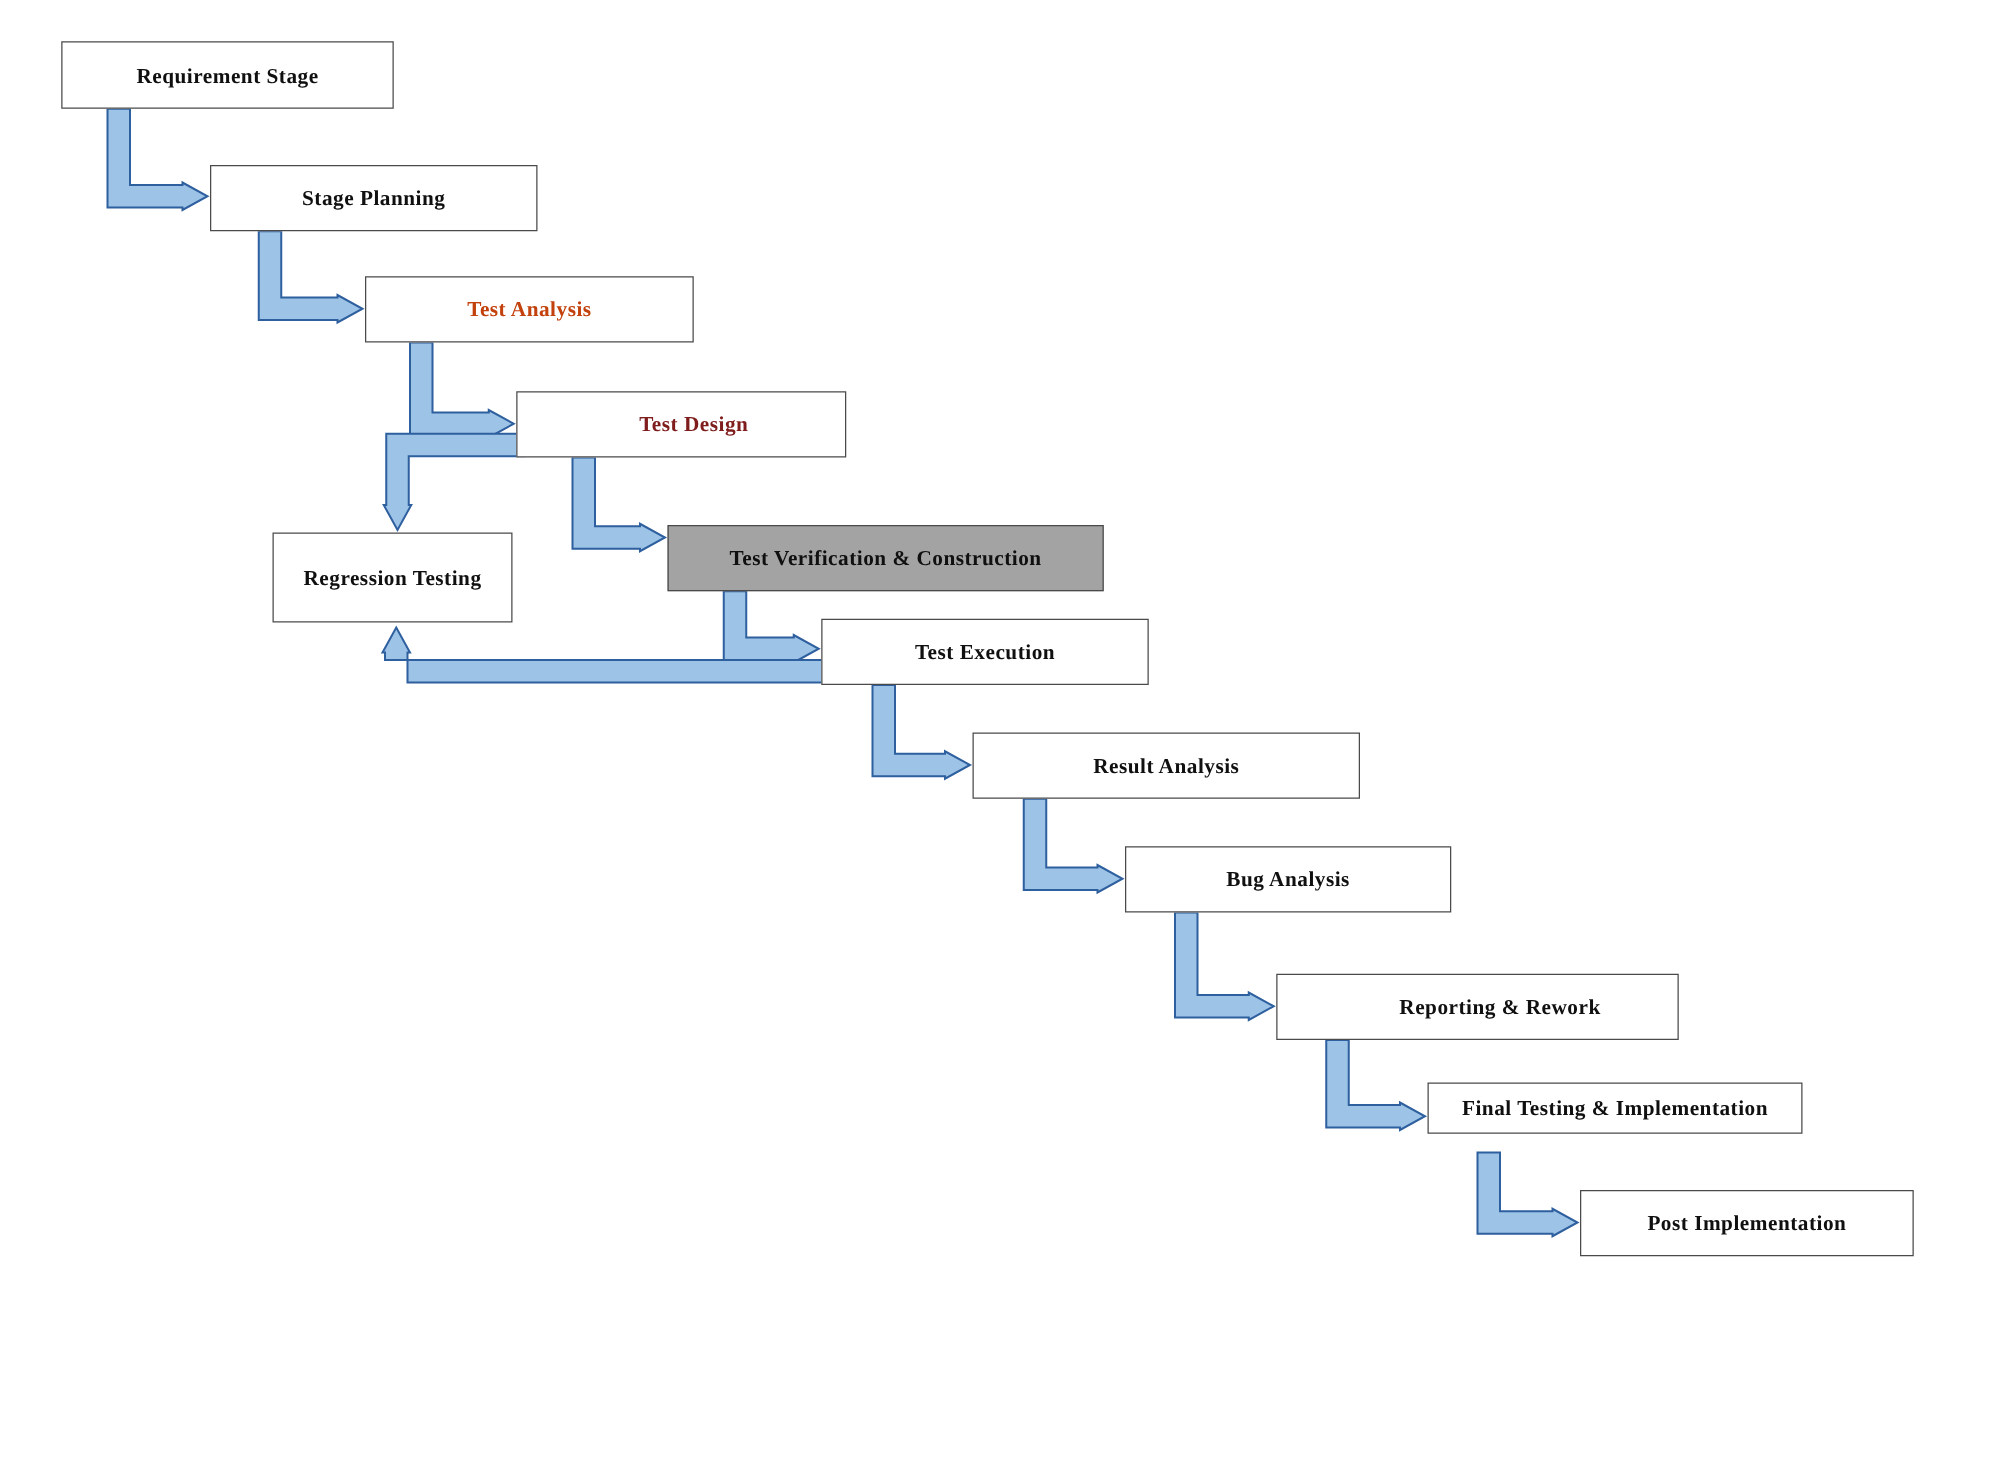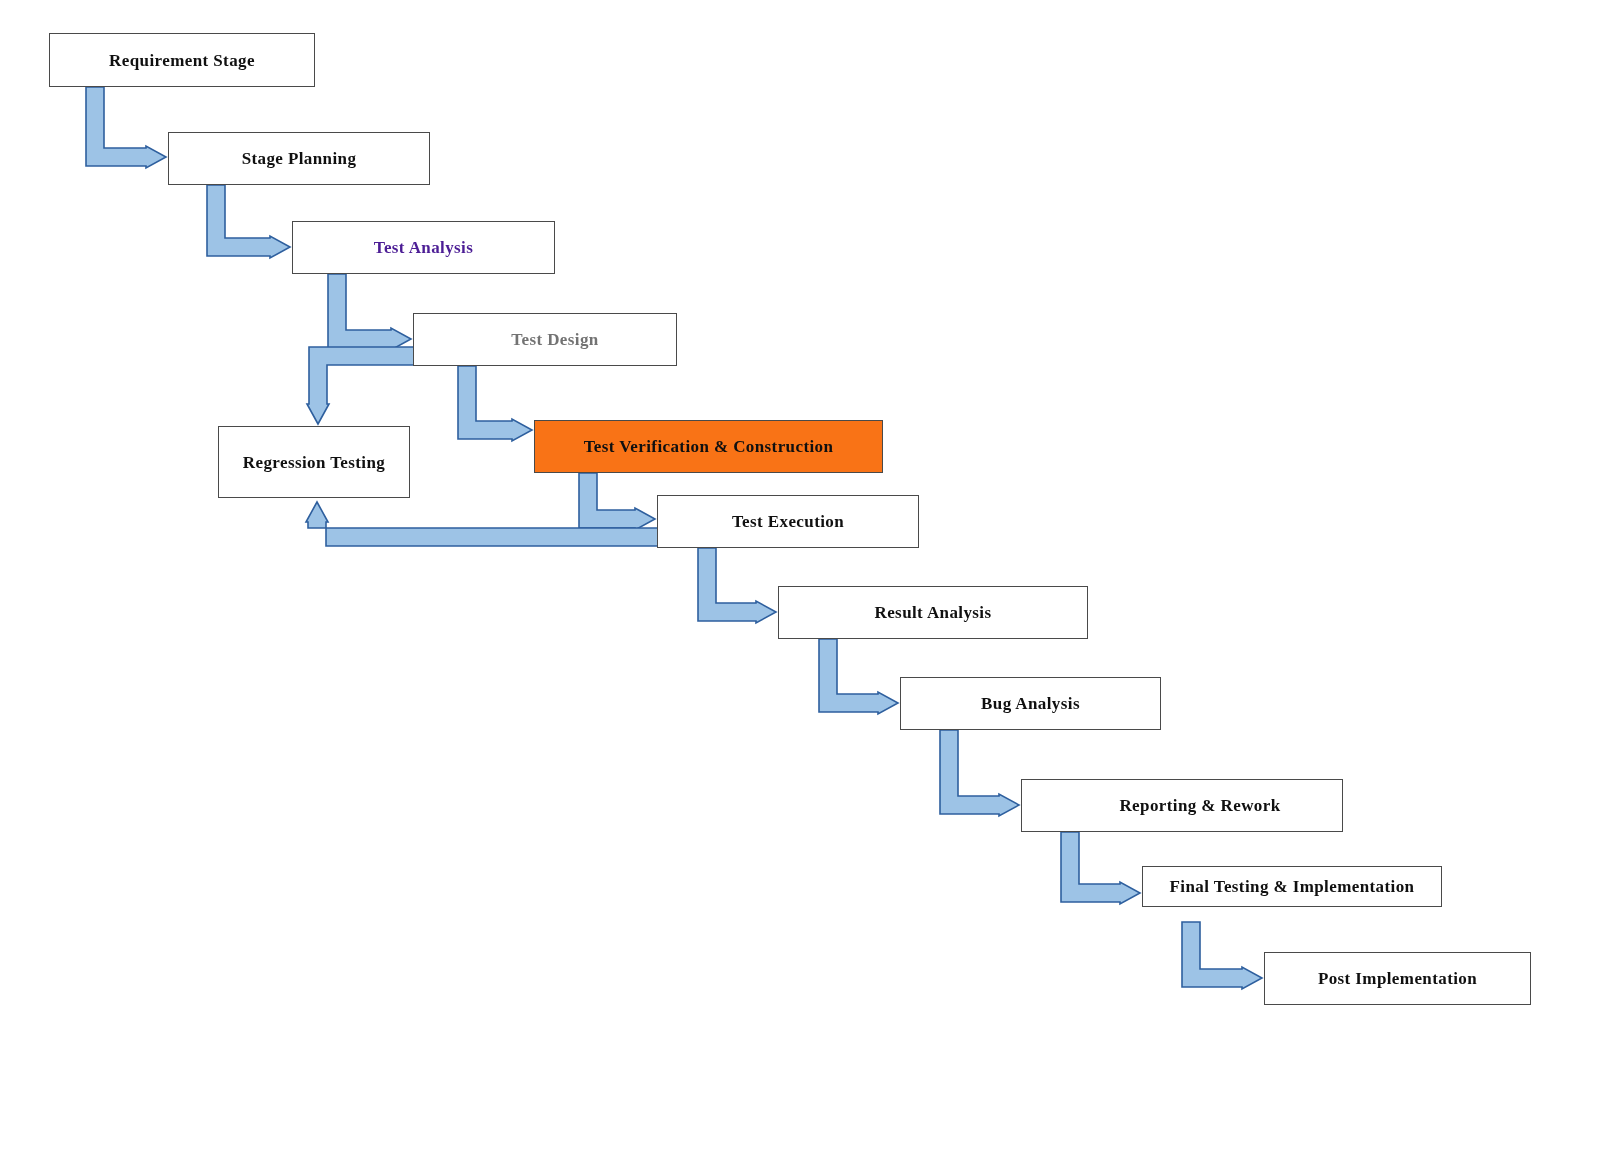--- a/index.html
+++ b/index.html
@@ -73,32 +73,32 @@
 
   <div class="node" style="left: 49px; top: 33px; width: 266px; height: 54px; border-color: rgb(74, 74, 74); background: rgb(255, 255, 255);">
     <span class="node-label" style="color: rgb(16, 16, 16);">Requirement Stage</span>
   </div>
 
   <div class="node" style="left: 168px; top: 132px; width: 262px; height: 53px; border-color: rgb(74, 74, 74); background: rgb(255, 255, 255);">
     <span class="node-label" style="color: rgb(16, 16, 16);">Stage Planning</span>
   </div>
 
   <div class="node" style="left: 292px; top: 221px; width: 263px; height: 53px; border-color: rgb(74, 74, 74); background: rgb(255, 255, 255);">
-    <span class="node-label" style="color: #4c1d95;">Test Analysis</span>
+    <span class="node-label" style="color: #c2410c;">Test Analysis</span>
   </div>
 
   <div class="node" style="left: 413px; top: 313px; width: 264px; height: 53px; border-color: rgb(74, 74, 74); background: rgb(255, 255, 255);">
-    <span class="node-label" style="color: #737373; margin-left: 20px;">Test Design</span>
+    <span class="node-label" style="color: #7f1d1d; margin-left: 20px;">Test Design</span>
   </div>
 
   <div class="node" style="left: 218px; top: 426px; width: 192px; height: 72px; border-color: rgb(74, 74, 74); background: rgb(255, 255, 255);">
     <span class="node-label" style="color: rgb(16, 16, 16);">Regression Testing</span>
   </div>
 
-  <div class="node" style="left: 534px; top: 420px; width: 349px; height: 53px; border-color: rgb(74, 74, 74); background: #f97316;">
+  <div class="node" style="left: 534px; top: 420px; width: 349px; height: 53px; border-color: rgb(74, 74, 74); background: #a3a3a3;">
     <span class="node-label" style="color: rgb(16, 16, 16);">Test Verification &amp; Construction</span>
   </div>
 
   <div class="node" style="left: 657px; top: 495px; width: 262px; height: 53px; border-color: rgb(74, 74, 74); background: rgb(255, 255, 255);">
     <span class="node-label" style="color: rgb(16, 16, 16);">Test Execution</span>
   </div>
 
   <div class="node" style="left: 778px; top: 586px; width: 310px; height: 53px; border-color: rgb(74, 74, 74); background: rgb(255, 255, 255);">
     <span class="node-label" style="color: rgb(16, 16, 16);">Result Analysis</span>
   </div>

